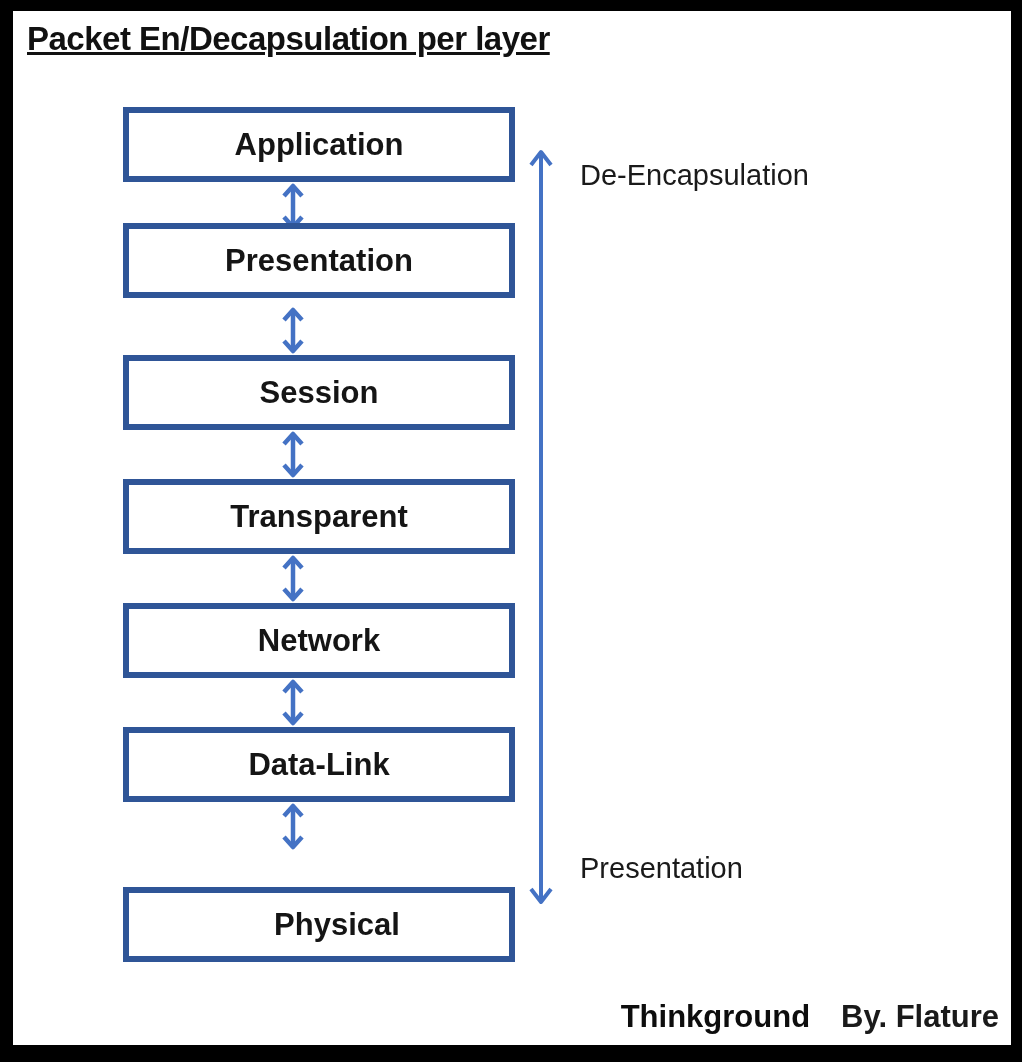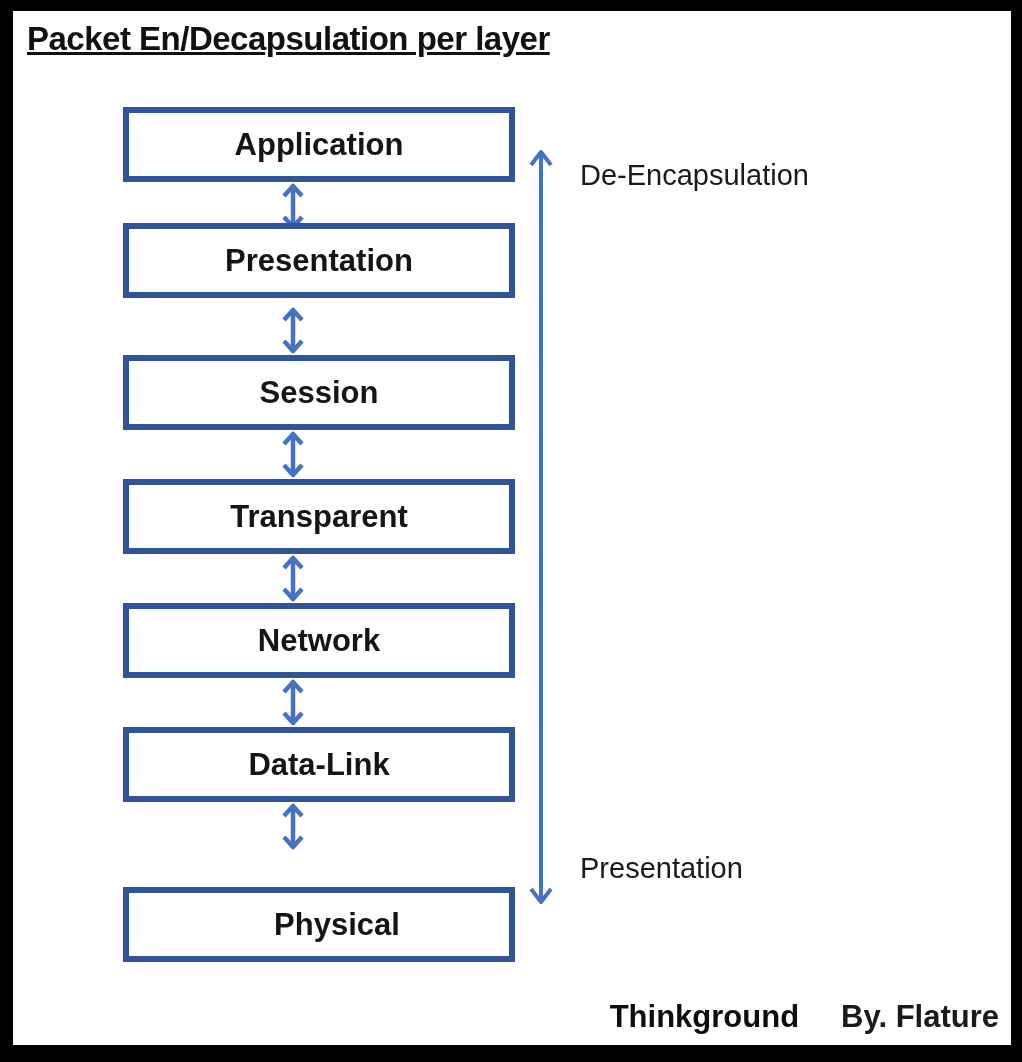--- a/index.html
+++ b/index.html
@@ -74,21 +74,21 @@
   }
   .flow-label.up   { left: 567px; top: 148px; }
   .flow-label.down { left: 567px; top: 841px; }
 
   .footer {
     position: absolute;
     right: 12px;
     top: 988px;
     display: flex;
     align-items: center;
-    gap: 42px;
+    gap: 31px;
     white-space: nowrap;
   }
   .footer .brand  { font-size: 31px; font-weight: bold; color: #0d0d0d; }
   .footer .byline { font-size: 31px; font-weight: bold; color: #1a1a1a; }
 </style>
 </head>
 <body>
 
 <div class="canvas">
 

